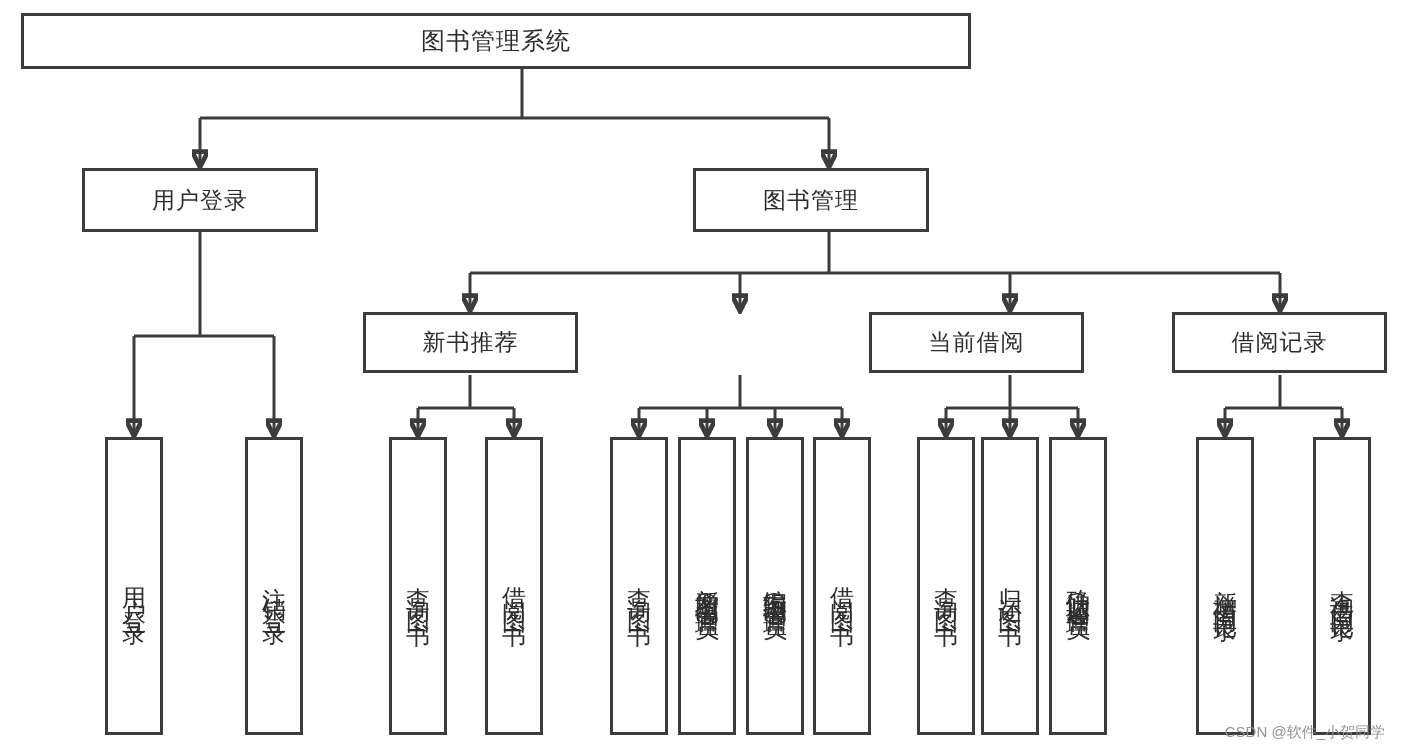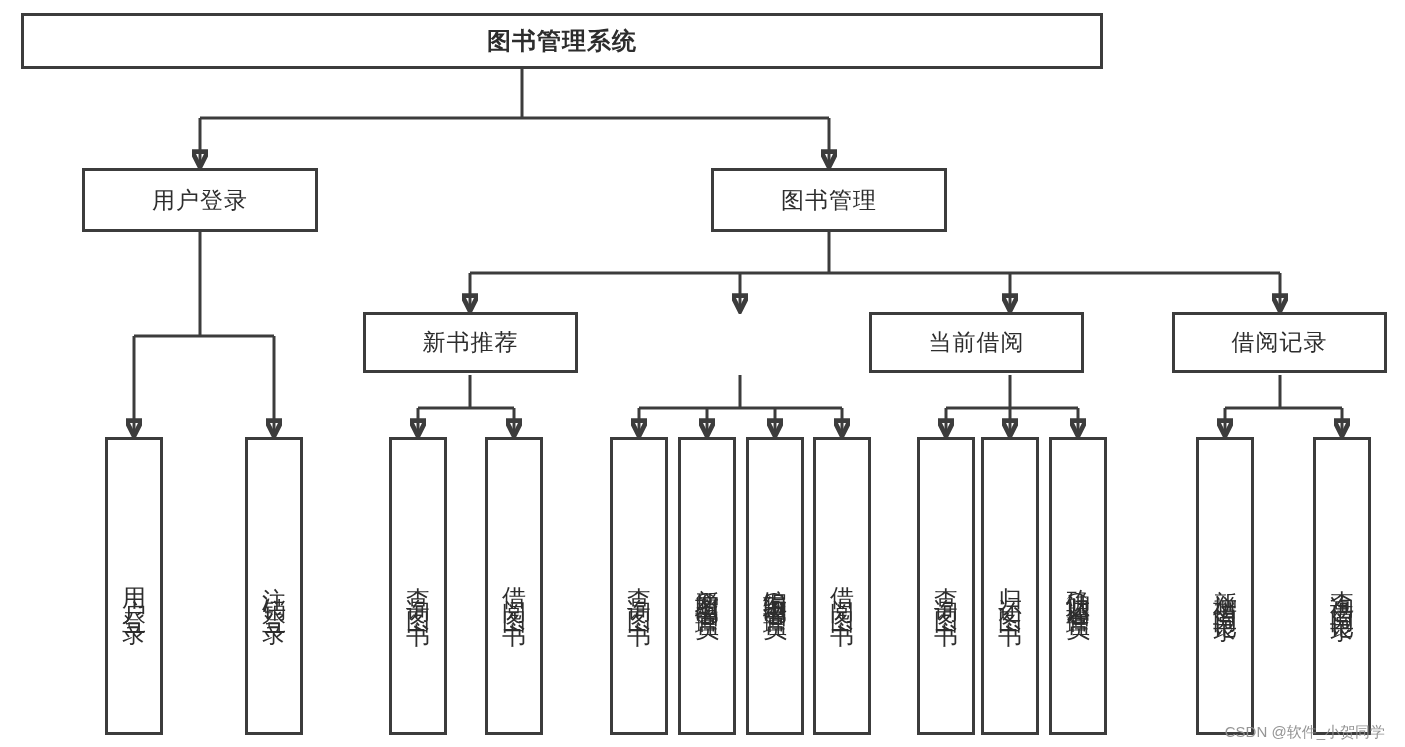--- a/index.html
+++ b/index.html
@@ -15,21 +15,21 @@
   .wires path{stroke:#3c3c3c;stroke-width:3;fill:none;}
   .box{
     position:absolute;
     box-sizing:border-box;
     border:3px solid #3c3c3c;
     background:#ffffff;
     display:flex;align-items:center;justify-content:center;
     z-index:2;
   }
   .hl{font-size:23px;letter-spacing:1px;white-space:nowrap;}
-  .root{left:21px;top:13px;width:1082px;height:56px;font-weight:bold;}
+  .root{left:21px;top:13px;width:950px;height:56px;}
   .root .hl{font-size:24px;}
   .l2{top:168px;width:236px;height:64px;}
   .l3{top:312px;width:215px;height:61px;}
   .leaf{top:437px;width:58px;height:298px;}
   .vt{
     writing-mode:vertical-rl;
     text-orientation:mixed;
     font-size:24px;
     line-height:1;
     white-space:nowrap;
@@ -92,21 +92,21 @@
     <path d="M1342,408 V434" marker-end="url(#ah)"></path>
   </svg>
 
   <div class="box root">
     <span class="hl">图书管理系统</span>
   </div>
 
   <div class="box l2" style="left:82px;">
     <span class="hl">用户登录</span>
   </div>
-  <div class="box l2" style="left:711px;">
+  <div class="box l2" style="left:693px;">
     <span class="hl">图书管理</span>
   </div>
 
   <div class="box l3" style="left:363px;">
     <span class="hl">新书推荐</span>
   </div>
   <div class="box l3" style="left:869px;">
     <span class="hl">当前借阅</span>
   </div>
   <div class="box l3" style="left:1172px;">

